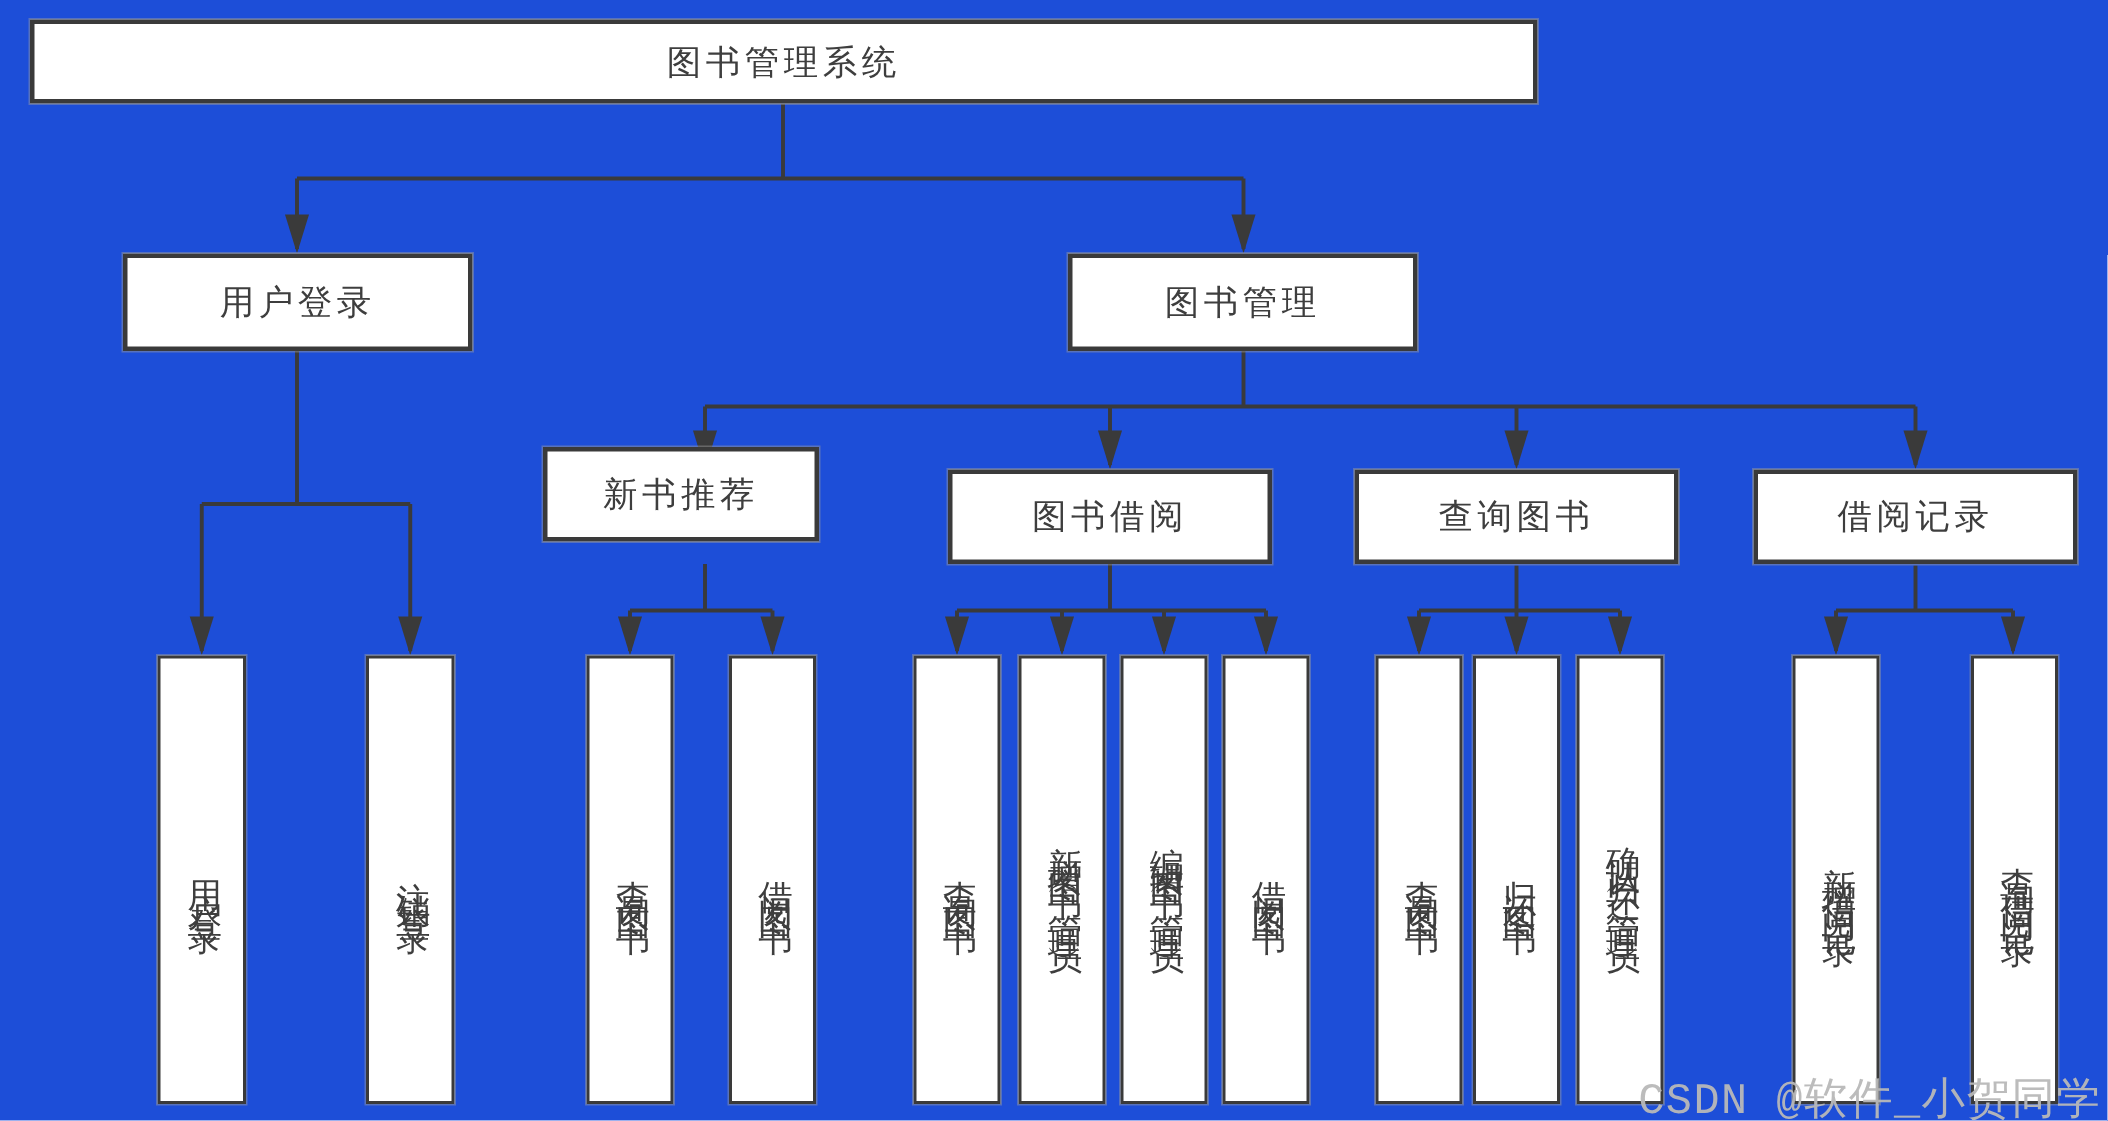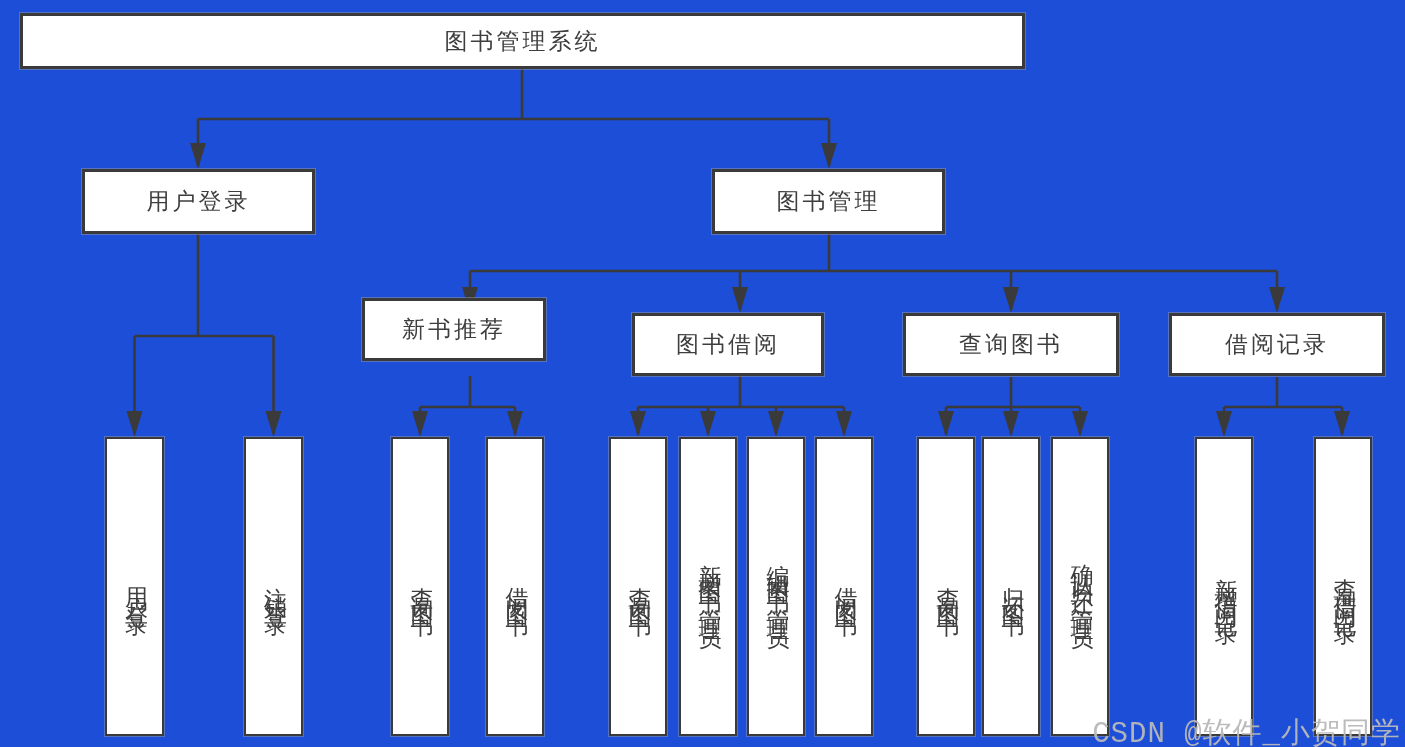--- a/index.html
+++ b/index.html
@@ -89,21 +89,21 @@
   <div class="node" style="left:82px;top:169px;width:233px;height:65px">
     <span class="lbl">用户登录</span>
   </div>
   <div class="node" style="left:712px;top:169px;width:233px;height:65px">
     <span class="lbl">图书管理</span>
   </div>
 
   <div class="node" style="left:362px;top:298px;width:184px;height:63px">
     <span class="lbl">新书推荐</span>
   </div>
-  <div class="node" style="left:632px;top:313px;width:192px;height:63px">
+  <div class="node" style="left:632px;top:313px;width:216px;height:63px">
     <span class="lbl">图书借阅</span>
   </div>
   <div class="node" style="left:903px;top:313px;width:216px;height:63px">
     <span class="lbl">查询图书</span>
   </div>
   <div class="node" style="left:1169px;top:313px;width:216px;height:63px">
     <span class="lbl">借阅记录</span>
   </div>
 
   <div class="node leaf" style="left:105px;top:437px;width:59px;height:299px">

